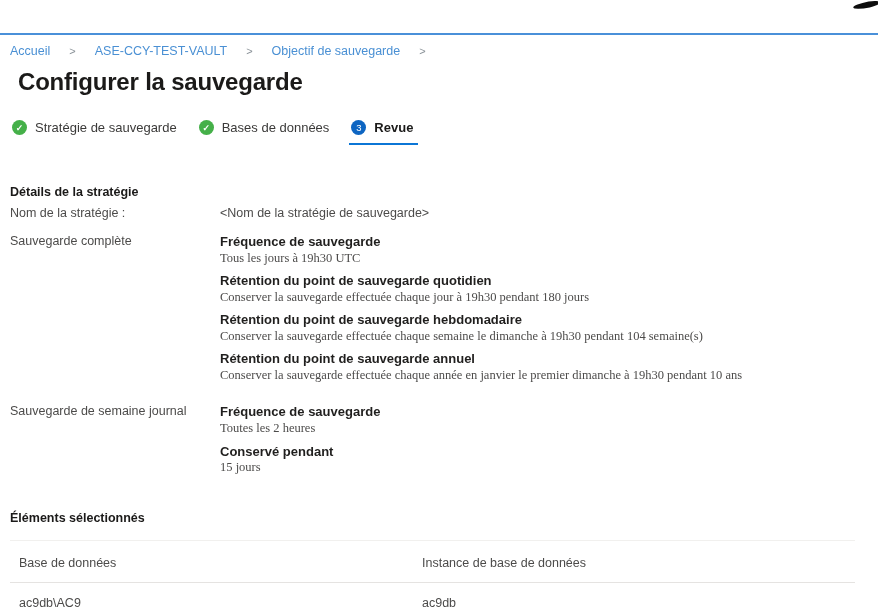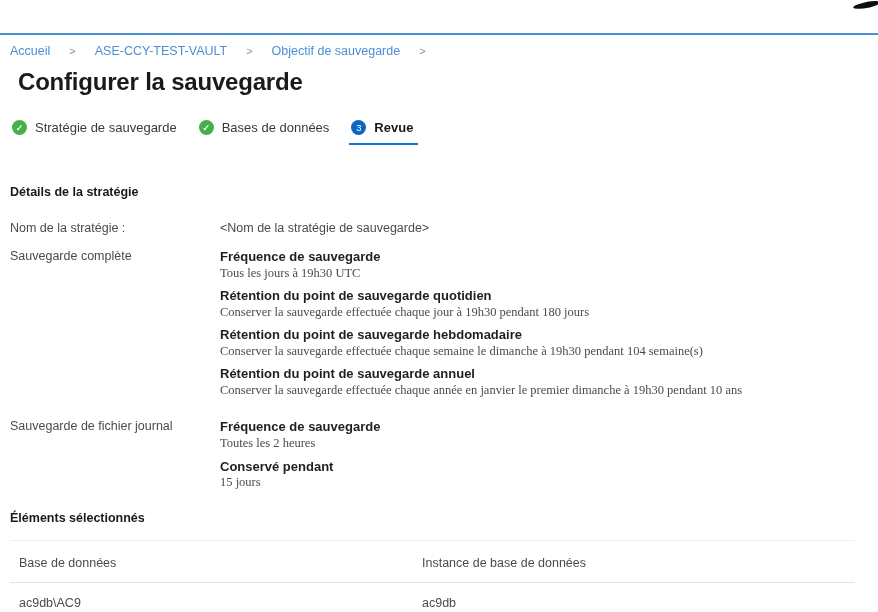--- a/index.html
+++ b/index.html
@@ -75,21 +75,21 @@
 
   
   .section-title {
     position: absolute; left: 10px;
     font-size: 12.5px; font-weight: 700; color: #1b1a19;
   }
   #policy-title { top: 185px; }
   #selected-title { top: 511px; }
 
   .details {
-    position: absolute; left: 10px; top: 219px; width: 845px;
+    position: absolute; left: 10px; top: 204px; width: 845px;
   }
   .drow { display: flex; margin-bottom: 12px; }
   .dlabel {
     width: 210px; flex-shrink: 0;
     font-size: 12.5px; color: #4c4b4a; padding-top: 2px;
   }
   .dvalue { flex: 1; font-size: 12.5px; color: #4c4b4a; padding-top: 2px; }
   .group { margin-bottom: 7px; }
   .group .gtitle {
     margin: 0; font-size: 13px; font-weight: 700; color: #201f1e;
@@ -171,21 +171,21 @@
         <div class="gdesc">Conserver la sauvegarde effectuée chaque semaine le dimanche à 19h30 pendant 104 semaine(s)</div>
       </div>
       <div class="group">
         <div class="gtitle">Rétention du point de sauvegarde annuel</div>
         <div class="gdesc">Conserver la sauvegarde effectuée chaque année en janvier le premier dimanche à 19h30 pendant 10 ans</div>
       </div>
     </div>
   </div>
 
   <div class="drow">
-    <div class="dlabel">Sauvegarde de fichier journal</div>
+    <div class="dlabel">Sauvegarde de semaine journal</div>
     <div class="dvalue">
       <div class="group">
         <div class="gtitle">Fréquence de sauvegarde</div>
         <div class="gdesc">Toutes les 2 heures</div>
       </div>
       <div class="group">
         <div class="gtitle">Conservé pendant</div>
         <div class="gdesc">15 jours</div>
       </div>
     </div>

